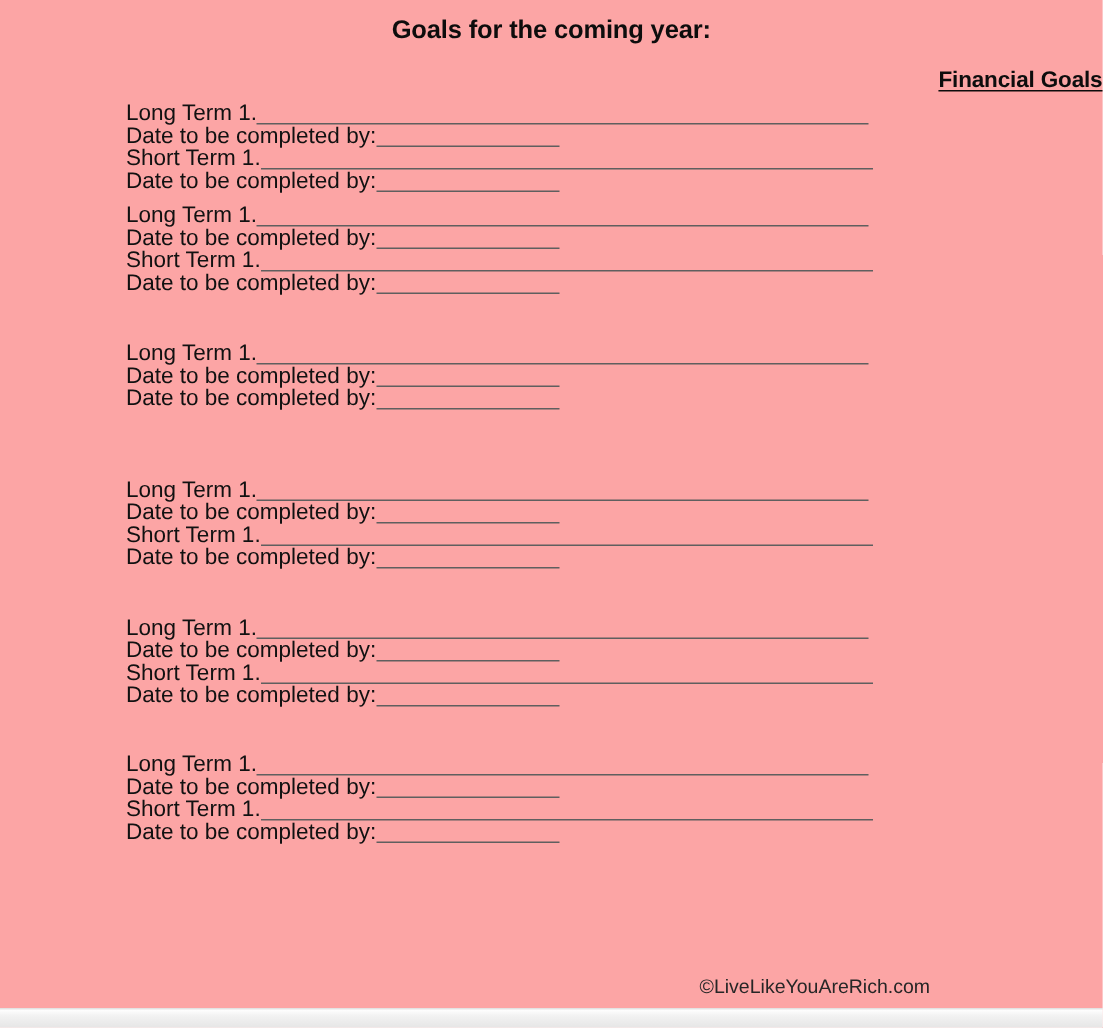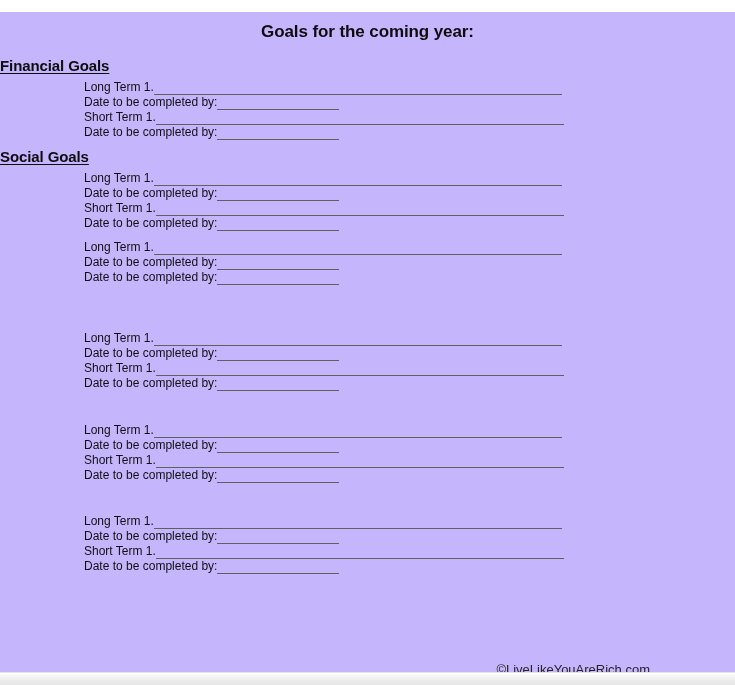--- a/index.html
+++ b/index.html
@@ -15,24 +15,24 @@
     overflow: hidden;
     font-family: "Liberation Sans", sans-serif;
     color: #111111;
     -webkit-font-smoothing: antialiased;
   }
 
   
   .sheet {
     position: absolute;
     left: 0;
-    top: 12px;
+    top: 0;
     width: 735px;
     height: 672px;
-    background: #c4b5fd;
+    background: #fca5a5;
     box-sizing: border-box;
   }
 
   
   .page-edge {
     position: absolute;
     left: 0;
     top: 672px;
     width: 735px;
     height: 13px;
@@ -54,21 +54,21 @@
     color: #0d0d0d;
   }
 
   
   .section {
     position: absolute;
     left: 0;
     width: 735px;
   }
   .section-heading {
-    text-align: left;
+    text-align: right;
     font-size: 15px;
     font-weight: bold;
     color: #0d0d0d;
     text-decoration: underline;
     text-underline-offset: 2px;
     letter-spacing: -0.1px;
     margin: 0 0 6px 0;
     padding: 0;
   }
 
@@ -76,21 +76,21 @@
     position: relative;
     margin-left: 84px;
     width: 562px;
   }
 
   .field-row {
     position: relative;
     height: 15px;
     line-height: 15px;
     white-space: nowrap;
-    font-size: 12px;
+    font-size: 15px;
     color: #111111;
   }
   .field-label {
     display: inline-block;
     vertical-align: baseline;
   }
   .rule {
     display: inline-block;
     vertical-align: bottom;
     border-bottom: 1.6px solid #5f5f5f;
@@ -99,21 +99,21 @@
   .rule.long   { width: 408px; }
   .rule.short  { width: 122px; }
 
   
   .footer {
     position: absolute;
     top: 650px;
     left: 0;
     width: 735px;
     text-align: right;
-    padding-right: 85px;
+    padding-right: 115px;
     box-sizing: border-box;
     font-size: 13px;
     color: #262626;
   }
 </style>
 </head>
 <body>
 
 <div class="sheet">
 
@@ -123,21 +123,20 @@
       <div class="section" style="top: 45px;">
         <div class="section-heading">Financial Goals</div>
         <div class="fields">
           <div class="field-row"><span class="field-label">Long Term 1.</span><span class="rule long"></span></div>
           <div class="field-row"><span class="field-label">Date to be completed by:</span><span class="rule short"></span></div>
           <div class="field-row"><span class="field-label">Short Term 1.</span><span class="rule long"></span></div>
           <div class="field-row"><span class="field-label">Date to be completed by:</span><span class="rule short"></span></div>
         </div>
       </div>
       <div class="section" style="top: 136px;">
-        <div class="section-heading">Social Goals</div>
         <div class="fields">
           <div class="field-row"><span class="field-label">Long Term 1.</span><span class="rule long"></span></div>
           <div class="field-row"><span class="field-label">Date to be completed by:</span><span class="rule short"></span></div>
           <div class="field-row"><span class="field-label">Short Term 1.</span><span class="rule long"></span></div>
           <div class="field-row"><span class="field-label">Date to be completed by:</span><span class="rule short"></span></div>
         </div>
       </div>
       <div class="section" style="top: 228px;">
         <div class="fields">
           <div class="field-row"><span class="field-label">Long Term 1.</span><span class="rule long"></span></div>

